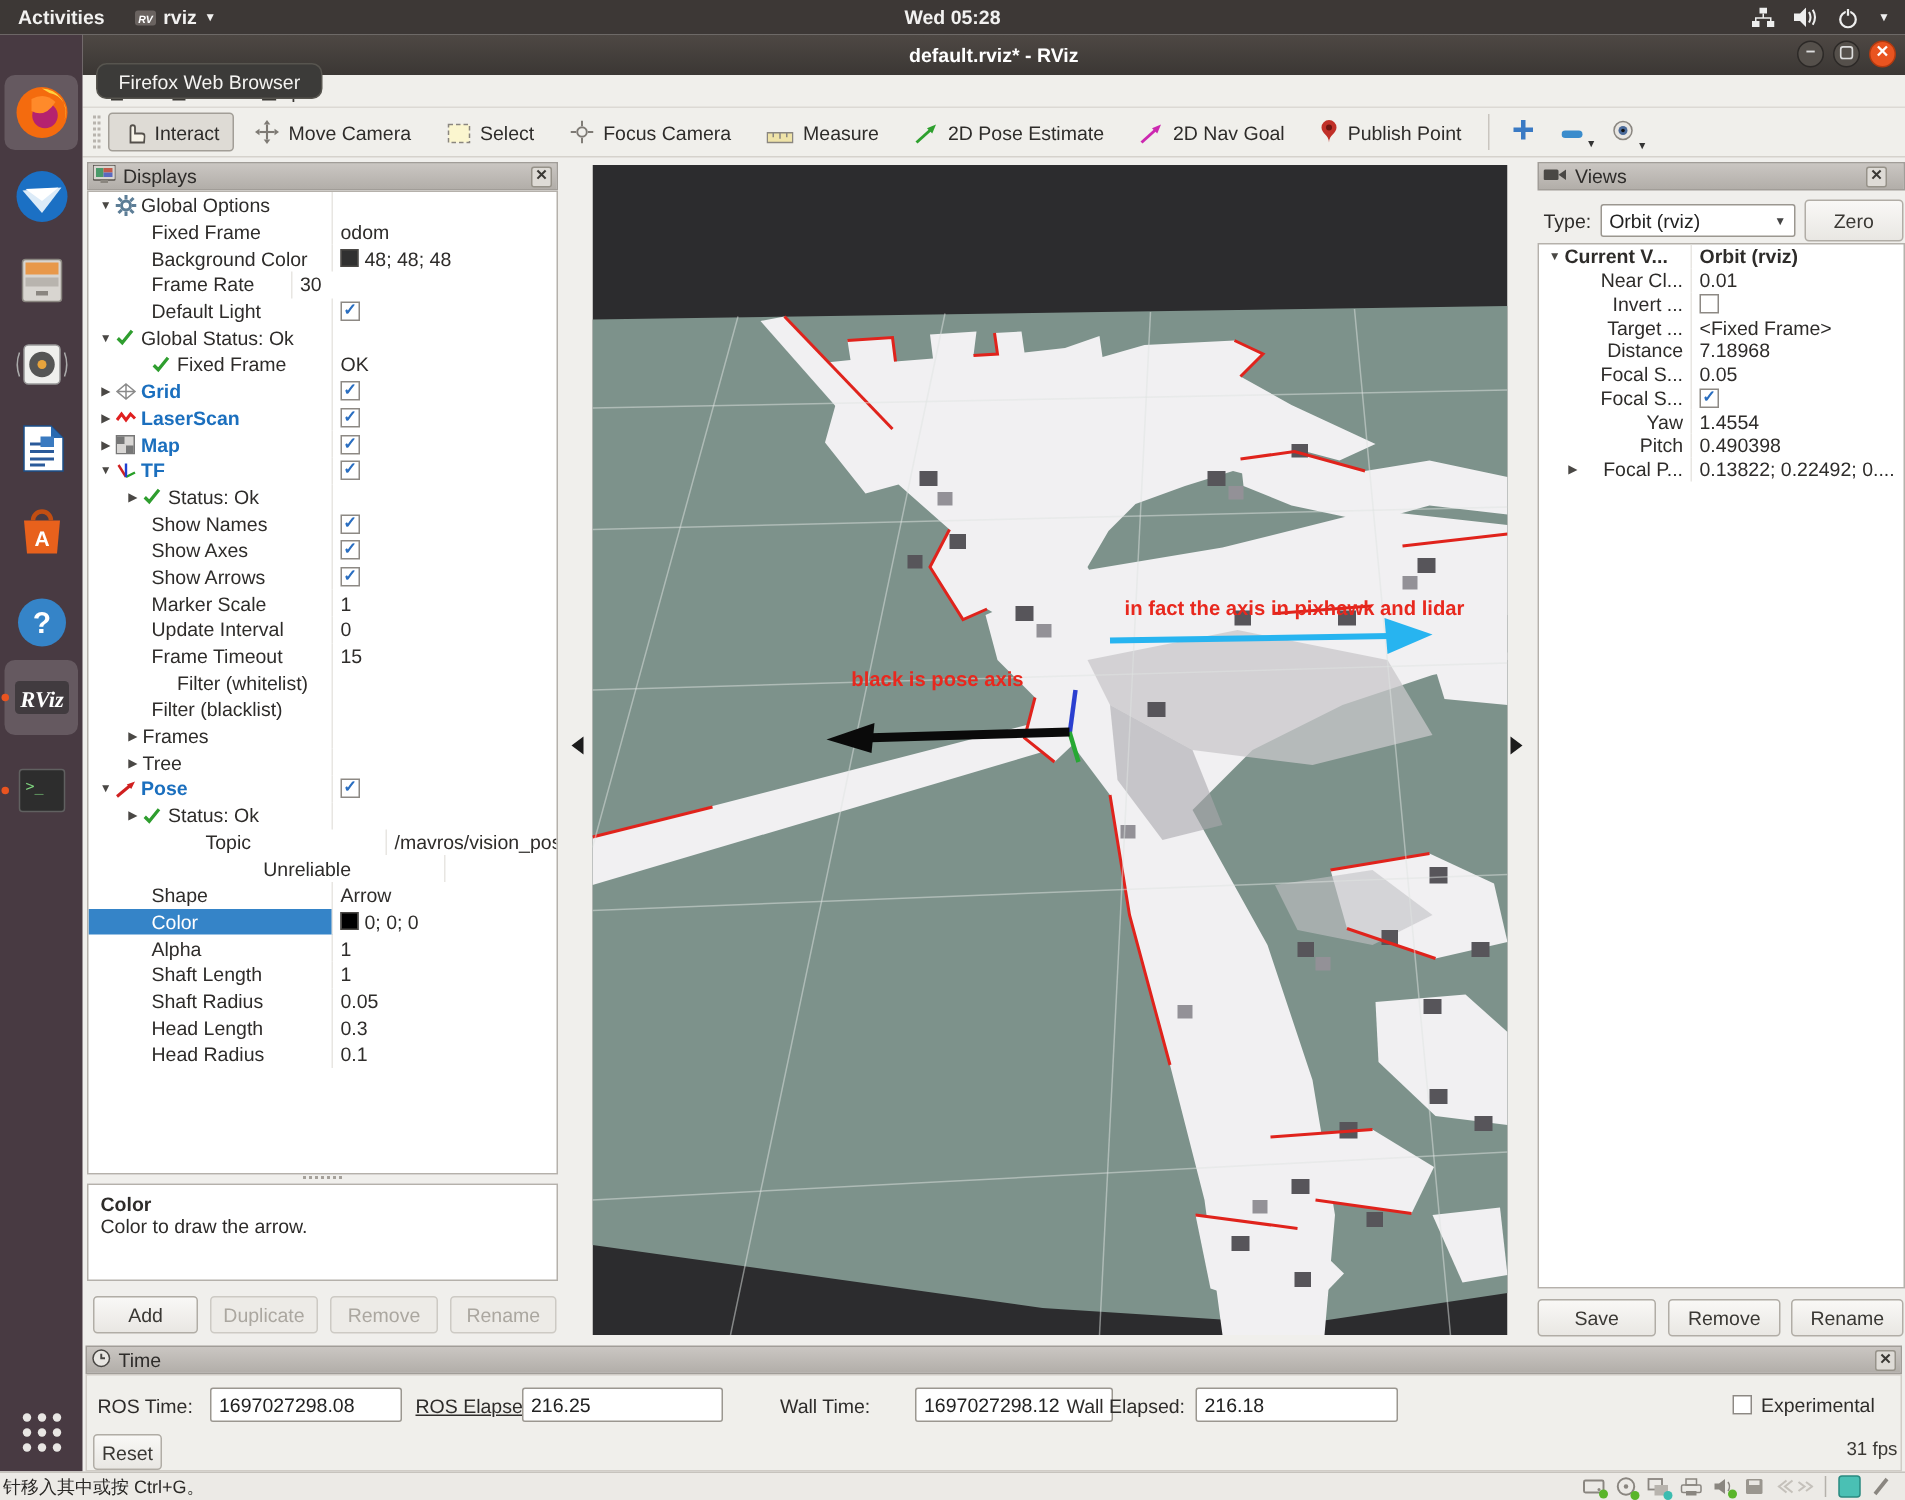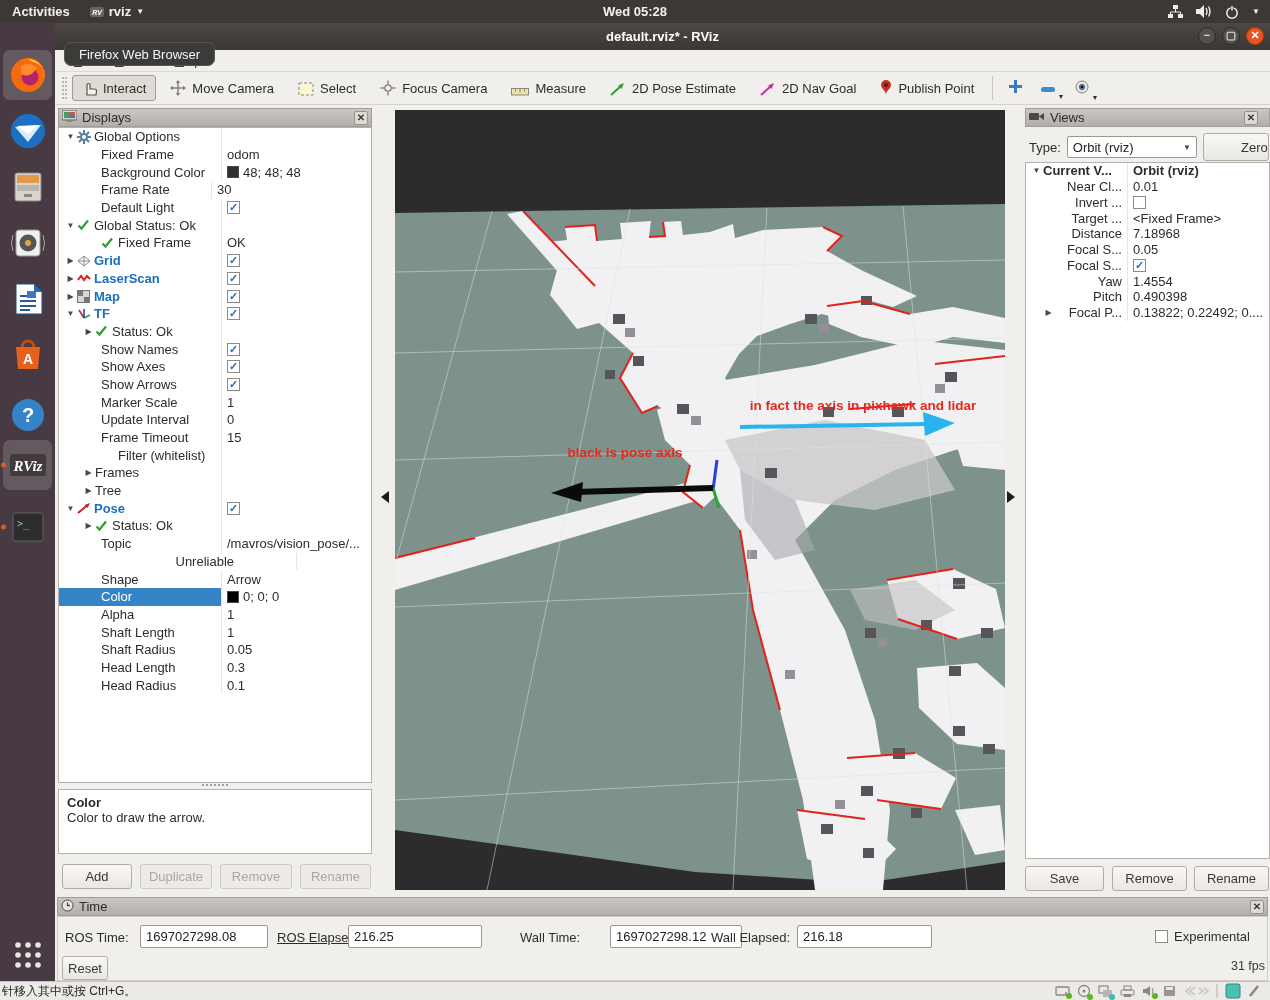--- a/index.html
+++ b/index.html
@@ -382,21 +382,21 @@
         <div class="tlabel" style="width: 163px; padding-left: 29px;">
           <span class="exp"></span>
           <span class="lbl">Background Color</span>
         </div>
         <div class="tvalue">
           <span class="swatch" style="background: rgb(48, 48, 48);"></span>
           <span>48; 48; 48</span>
         </div>
       </div>
       <div class="trow" style="height: 17.7px;">
-        <div class="tlabel" style="width: 153px; padding-left: 29px;">
+        <div class="tlabel" style="width: 136px; padding-left: 29px;">
           <span class="exp"></span>
           <span class="lbl">Frame Rate</span>
         </div>
         <div class="tvalue">
           <span>30</span>
         </div>
       </div>
       <div class="trow" style="height: 17.7px;">
         <div class="tlabel" style="width: 163px; padding-left: 29px;">
           <span class="exp"></span>
@@ -559,20 +559,27 @@
         </div>
       </div>
       <div class="trow" style="height: 17.7px;">
         <div class="tlabel" style="width: 163px; padding-left: 46px;">
           <span class="exp"></span>
           <span class="lbl">Filter (whitelist)</span>
         </div>
         <div class="tvalue"></div>
       </div>
       <div class="trow" style="height: 17.7px;">
+        <div class="tlabel" style="width: 163px; padding-left: 29px;">
+          <span class="exp"></span>
+          <span class="lbl">Filter (blacklist)</span>
+        </div>
+        <div class="tvalue"></div>
+      </div>
+      <div class="trow" style="height: 17.7px;">
         <div class="tlabel" style="width: 163px; padding-left: 23px;">
           <span class="exp">▶</span>
           <span class="lbl">Frames</span>
         </div>
         <div class="tvalue"></div>
       </div>
       <div class="trow" style="height: 17.7px;">
         <div class="tlabel" style="width: 163px; padding-left: 23px;">
           <span class="exp">▶</span>
           <span class="lbl">Tree</span>
@@ -599,21 +606,21 @@
           <span class="exp">▶</span>
           <span class="ticon">
             <svg width="13" height="12" viewBox="0 0 13 12">
               <path d="M1.5,6.5 L4.5,9.5 L11,1.5" stroke="#2f9e2f" stroke-width="2.2" fill="none"></path>
             </svg>
           </span>
           <span class="lbl">Status: Ok</span>
         </div>
         <div class="tvalue"></div>
       </div>
-      <div class="trow" style="height: 17.7px;">
+      <div class="trow" style="height: 17.7px; padding-left: 36px;">
         <div class="tlabel" style="width: 163px; padding-left: 29px;">
           <span class="exp"></span>
           <span class="lbl">Topic</span>
         </div>
         <div class="tvalue">
           <span>/mavros/vision_pose/...</span>
         </div>
       </div>
       <div class="trow" style="height: 17.7px; flex-direction: column;">
         <div class="tlabel" style="width: 163px; padding-left: 29px;">
@@ -820,21 +827,21 @@
         </svg></span>
     <span>Views</span>
     <span class="panel-close" style="margin-right:8px;">✕</span>
   </div>
   <div style="position:absolute; left:1029px; top:133px; display:flex; align-items:center; gap:6px;">
     <span>Type:</span>
     <span class="input" style="width:130px; height:22px; display:inline-flex; align-items:center; justify-content:space-between;">
       <span>Orbit (rviz)</span>
         <span style="font-size:8px;color:#444;">▼</span>
     </span>
-    <button class="btn" style="width:66px; height:28px;text-align:right;">Zero</button>
+    <button class="btn" style="width:66px; height:28px;">Zero</button>
   </div>
   <div class="tree" id="views-tree" style="left:1025px; top:162px; width:245px; height:697px;">
       <div class="trow" style="height: 15.75px;">
         <div class="tlabel" style="width: 102px; padding-left: 4px;">
           <span class="exp">▼</span>
           <span class="lbl bold">Current V...</span>
         </div>
         <div class="tvalue">
           <span class="val-bold">Orbit (rviz)</span>
         </div>

